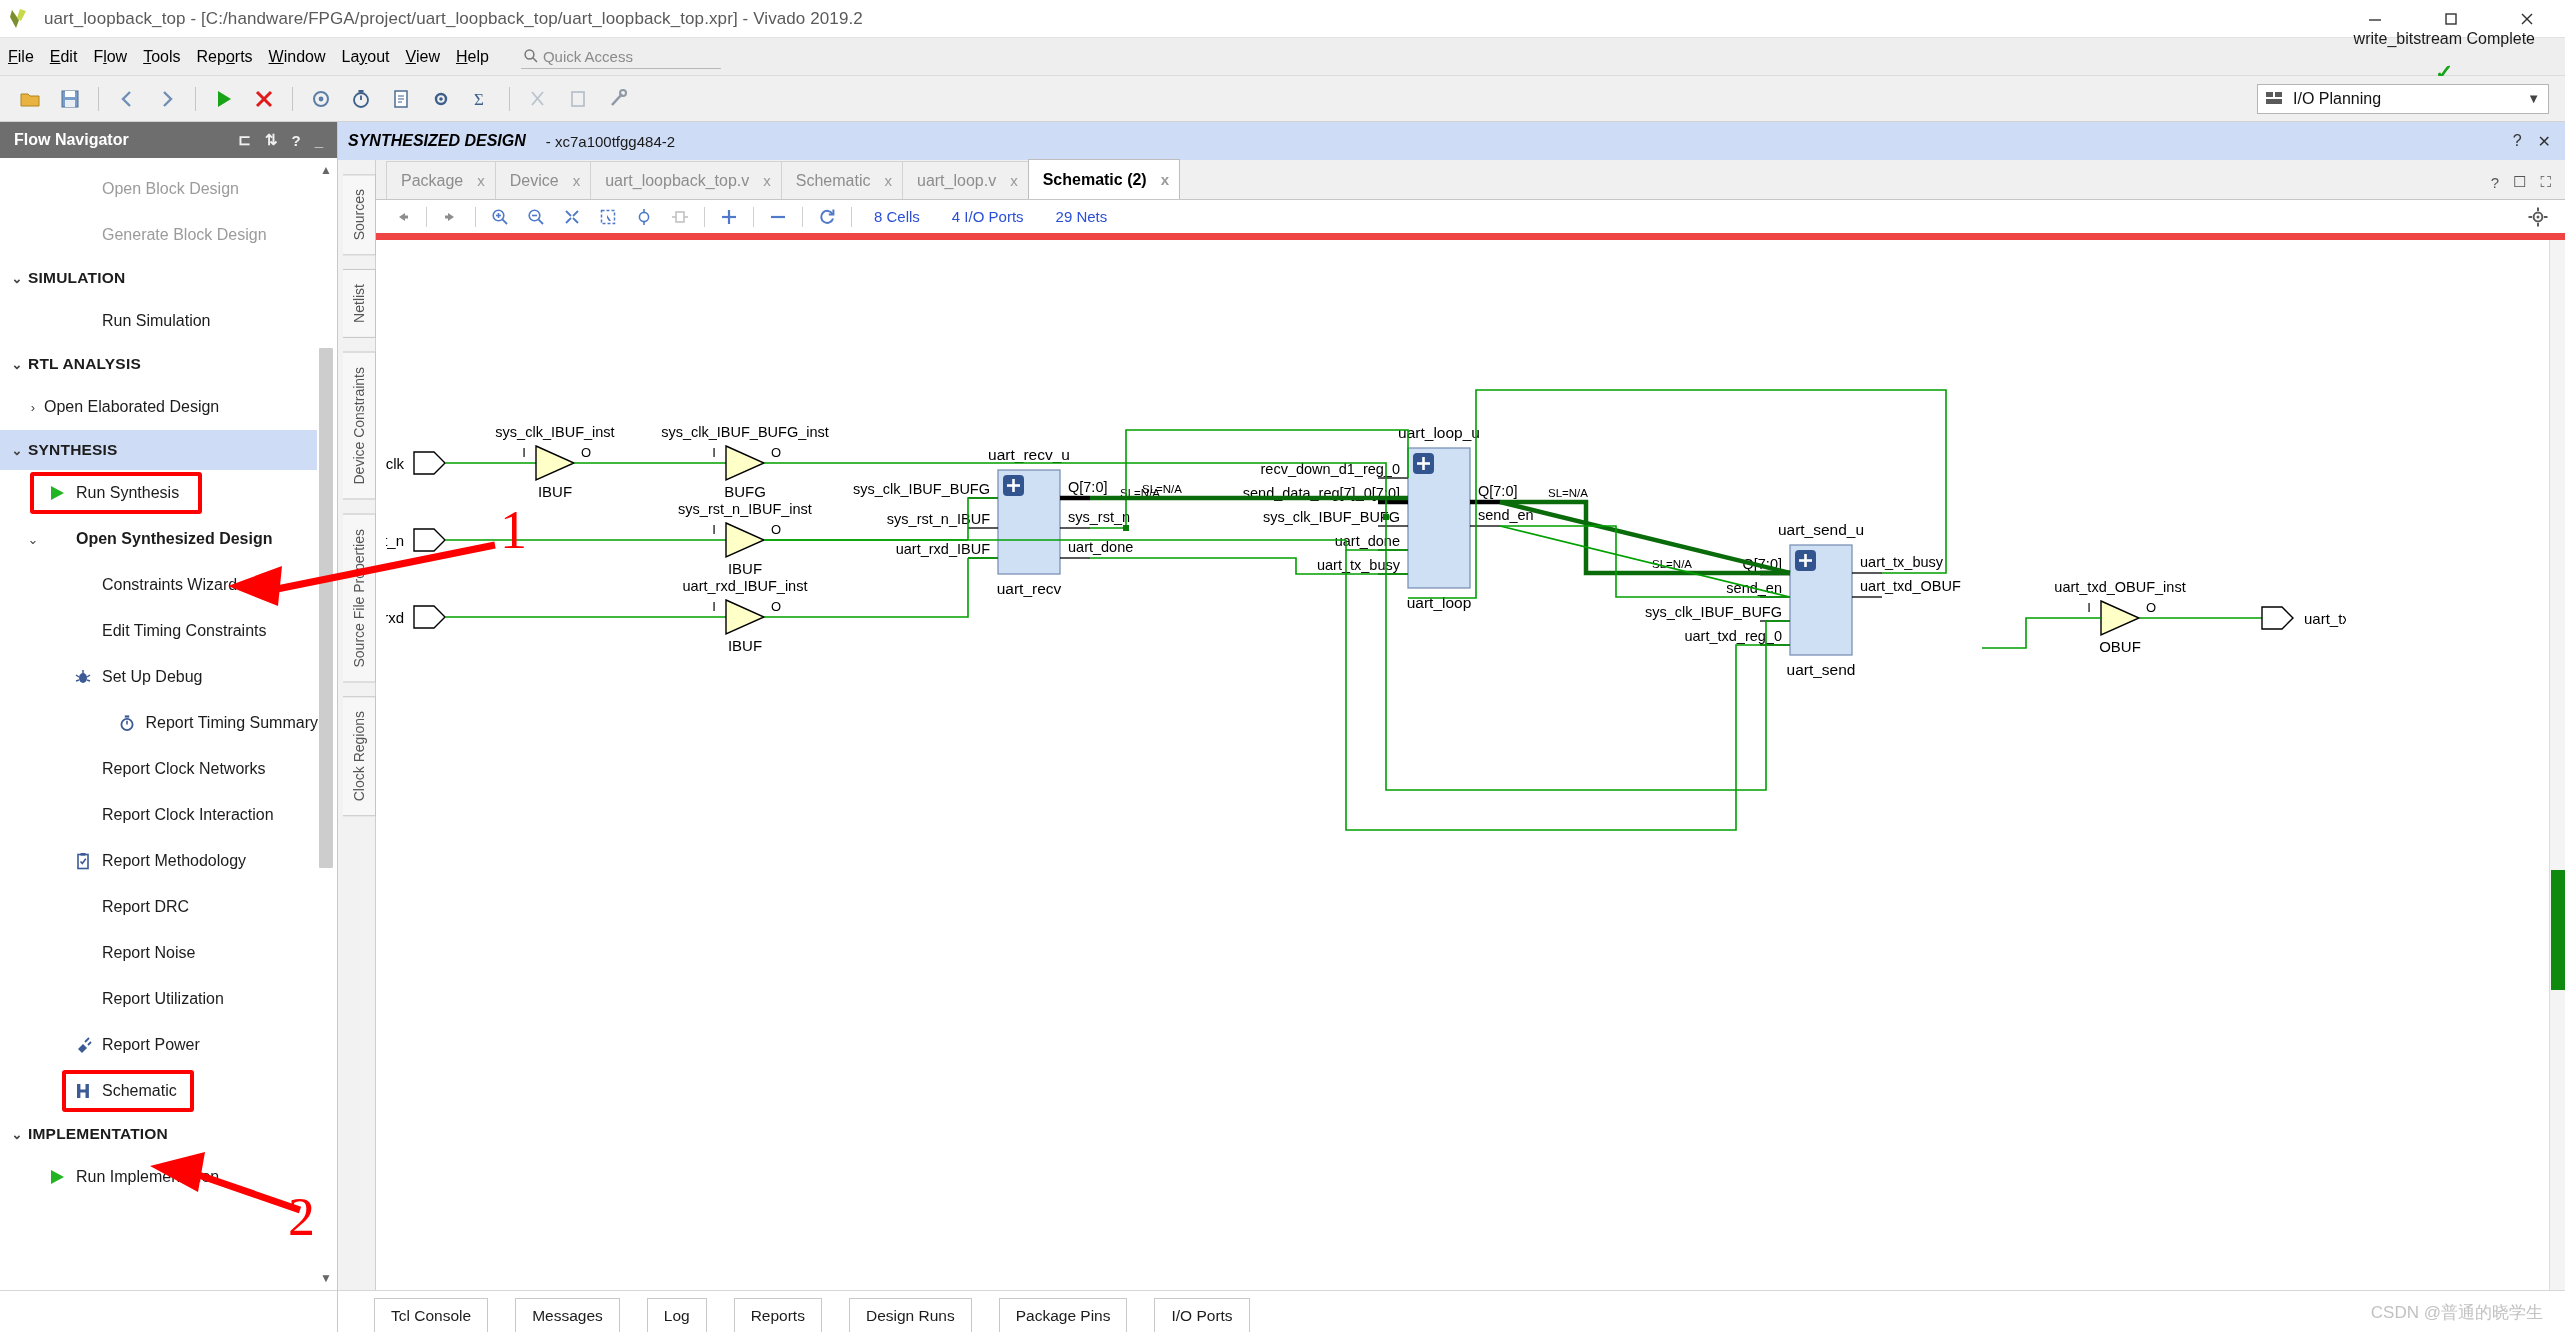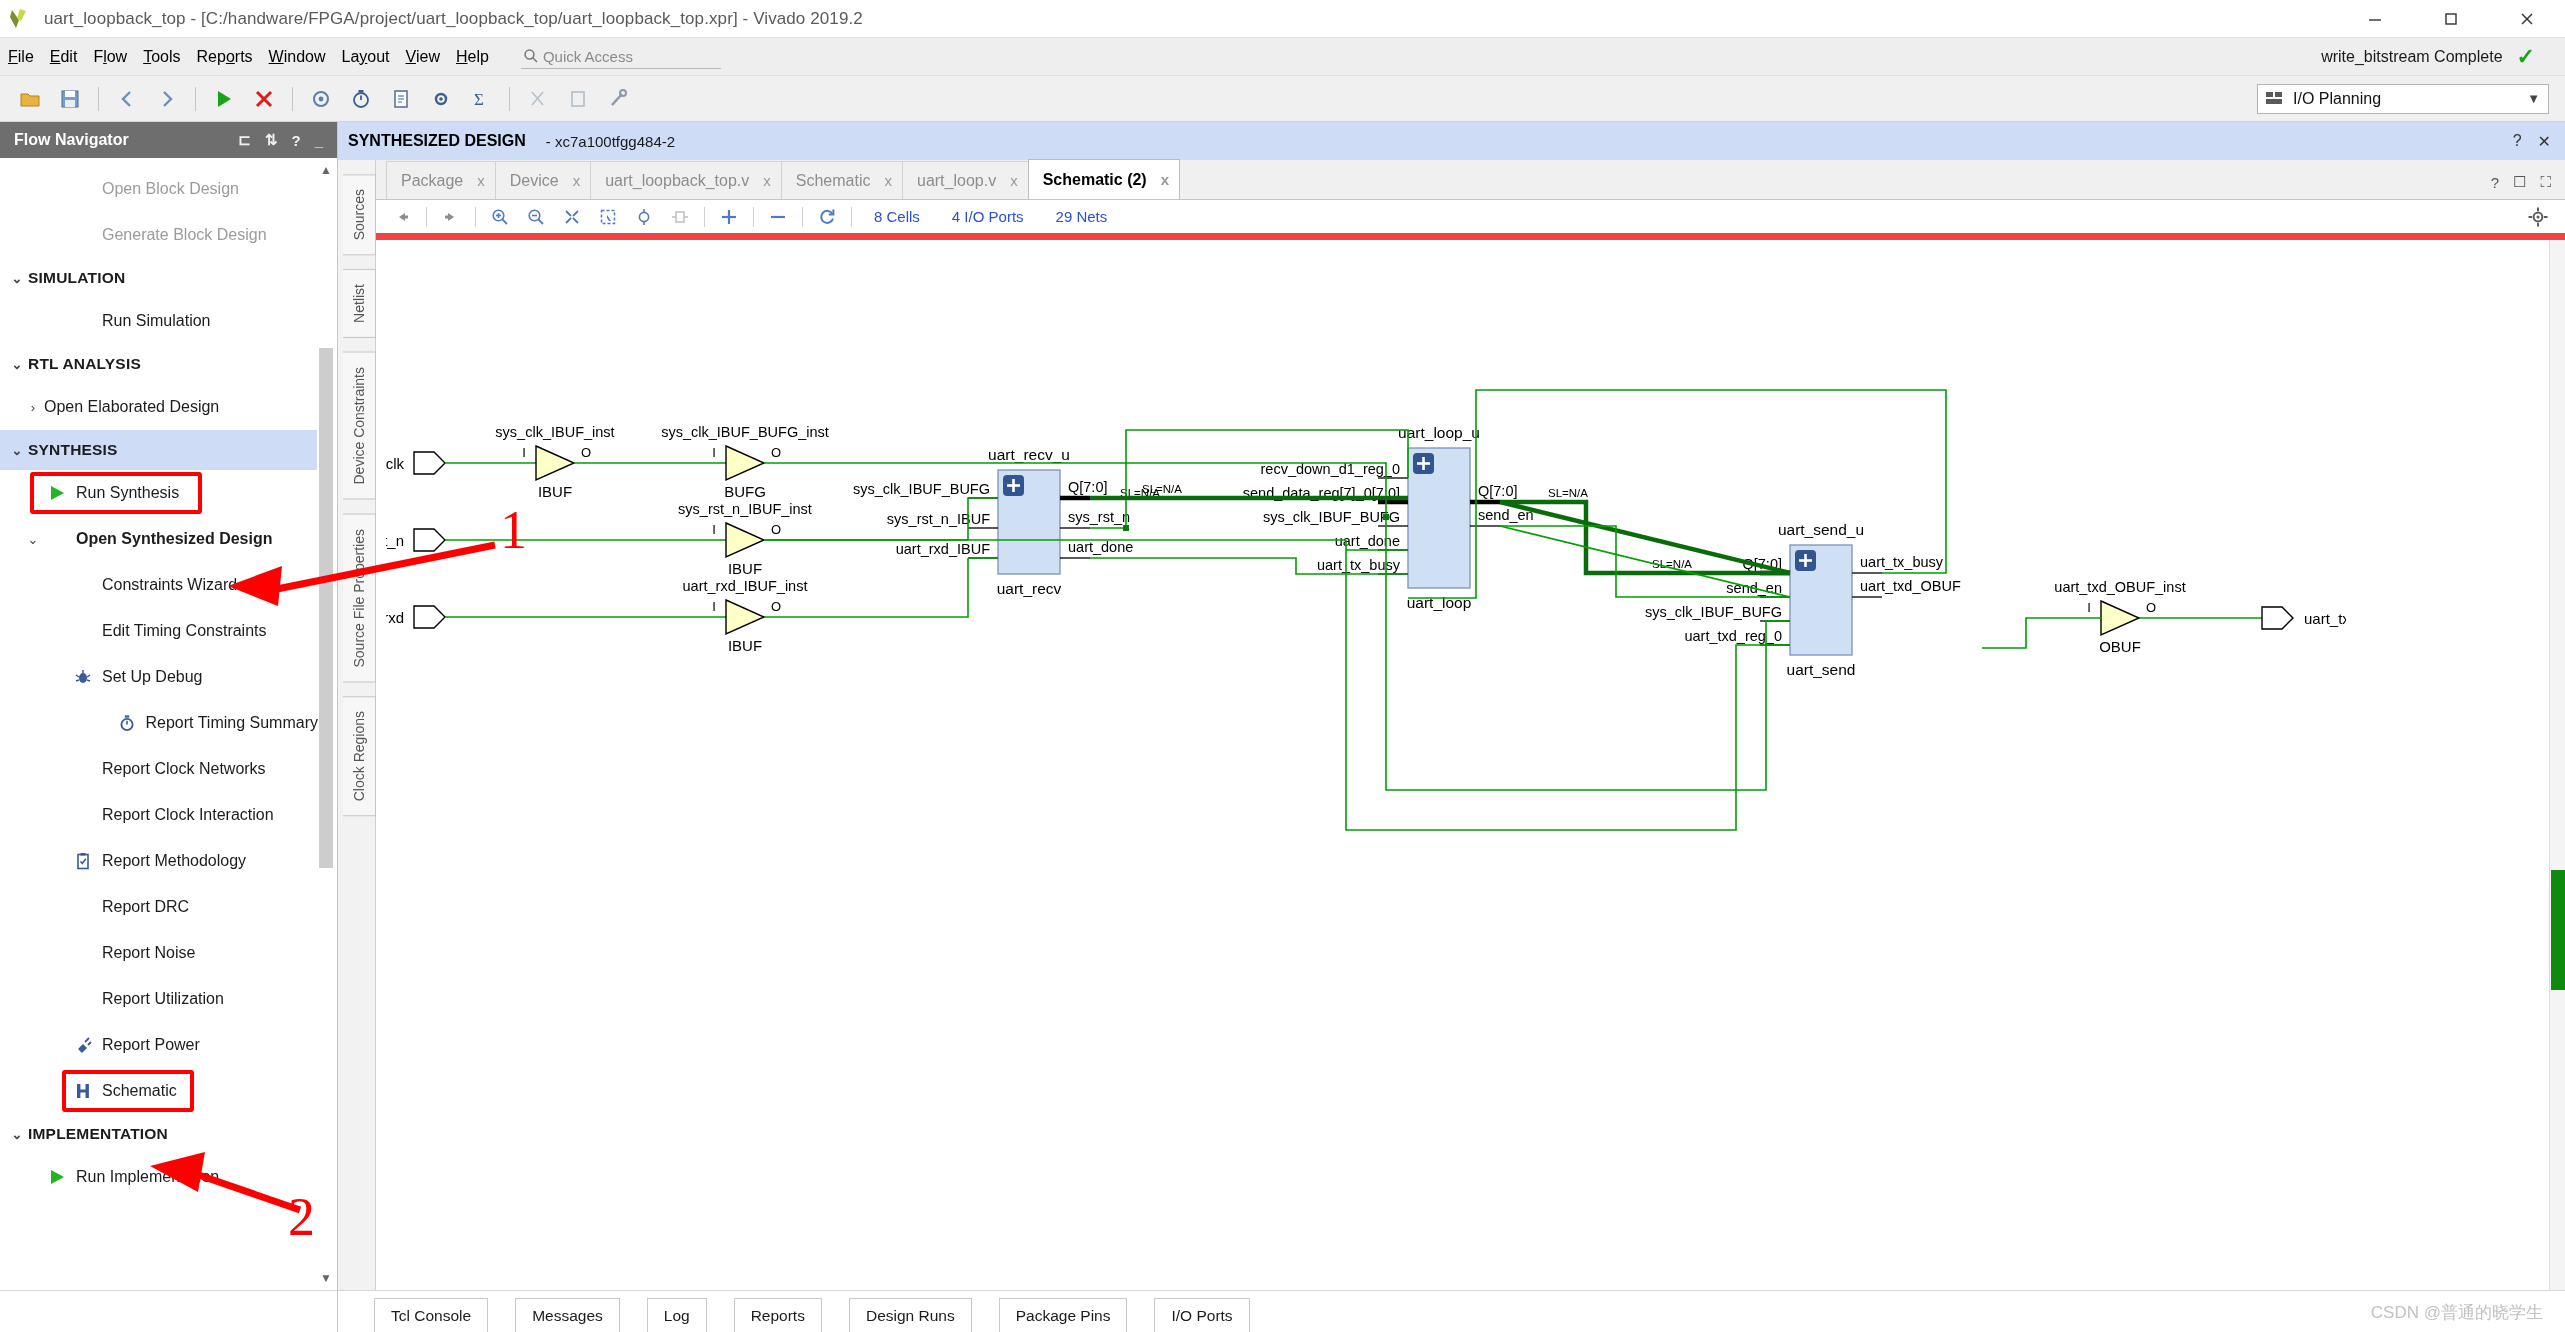--- a/index.html
+++ b/index.html
@@ -34,21 +34,21 @@
     font-size:16px; color:#000; padding:2px 8px; cursor:default; white-space:nowrap;
   }
   .menu-item u { text-decoration:underline; }
   .quick-access {
     margin-left:24px; width:200px; height:24px; background:#eeeeee;
     border-bottom:1px solid #b8b8b8; display:flex; align-items:center;
     font-size:15px; color:#8a8a8a; position:relative;
   }
   .qa-icon { width:20px; height:18px; display:flex; align-items:center; justify-content:center; margin-right:2px;}
   .status-right {
-    position:absolute; right:30px; display:flex; align-items:center; gap:14px;
+    position:absolute; right:30px; display:flex; align-items:center; gap:14px;flex-direction:column;
   }
   .status-text { font-size:16px; color:#1a1a1a; }
   .check { color:#18a318; font-size:22px; line-height:1; font-weight:bold; }
 
   
   .toolbar {
     height:46px; background:#f0f0f0; border-bottom:1px solid #d2d2d2;
     display:flex; align-items:center; padding-left:10px; position:relative;
   }
   .tb-btn {
@@ -97,21 +97,21 @@
     position:absolute; border:4px solid #f00; border-radius:3px; pointer-events:none;
   }
   .annot-svg { position:absolute; left:0; top:0; pointer-events:none; }
 
   
   .center { flex:1; display:flex; flex-direction:column; min-width:0; background:#ffffff;}
   .design-bar {
     height:38px; background:#cfdcf5; display:flex; align-items:center; padding-left:10px;
     font-size:16px; position:relative;
   }
-  .design-bar b { font-weight:bold; color:#000; }
+  .design-bar b { font-weight:bold; color:#000;font-style:italic; }
   .design-bar .dev { color:#1a1a1a; margin-left:20px; font-size:15px;}
   .design-bar .rt { position:absolute; right:14px; display:flex; gap:16px; align-items:center;}
   .design-bar .rt span { font-size:16px; color:#333; }
 
   .panel-area { flex:1; display:flex; min-height:0; }
   .vtabs { width:38px; background:#f2f2f2; border-right:1px solid #cfcfcf; padding-top:14px;}
   .vtab {
     writing-mode:vertical-rl; transform:rotate(180deg);
     font-size:14px; color:#555; border:1px solid #c4c4c4; border-right:none;
     background:#f7f7f7; padding:14px 8px; margin:0 0 14px 5px; white-space:nowrap;

